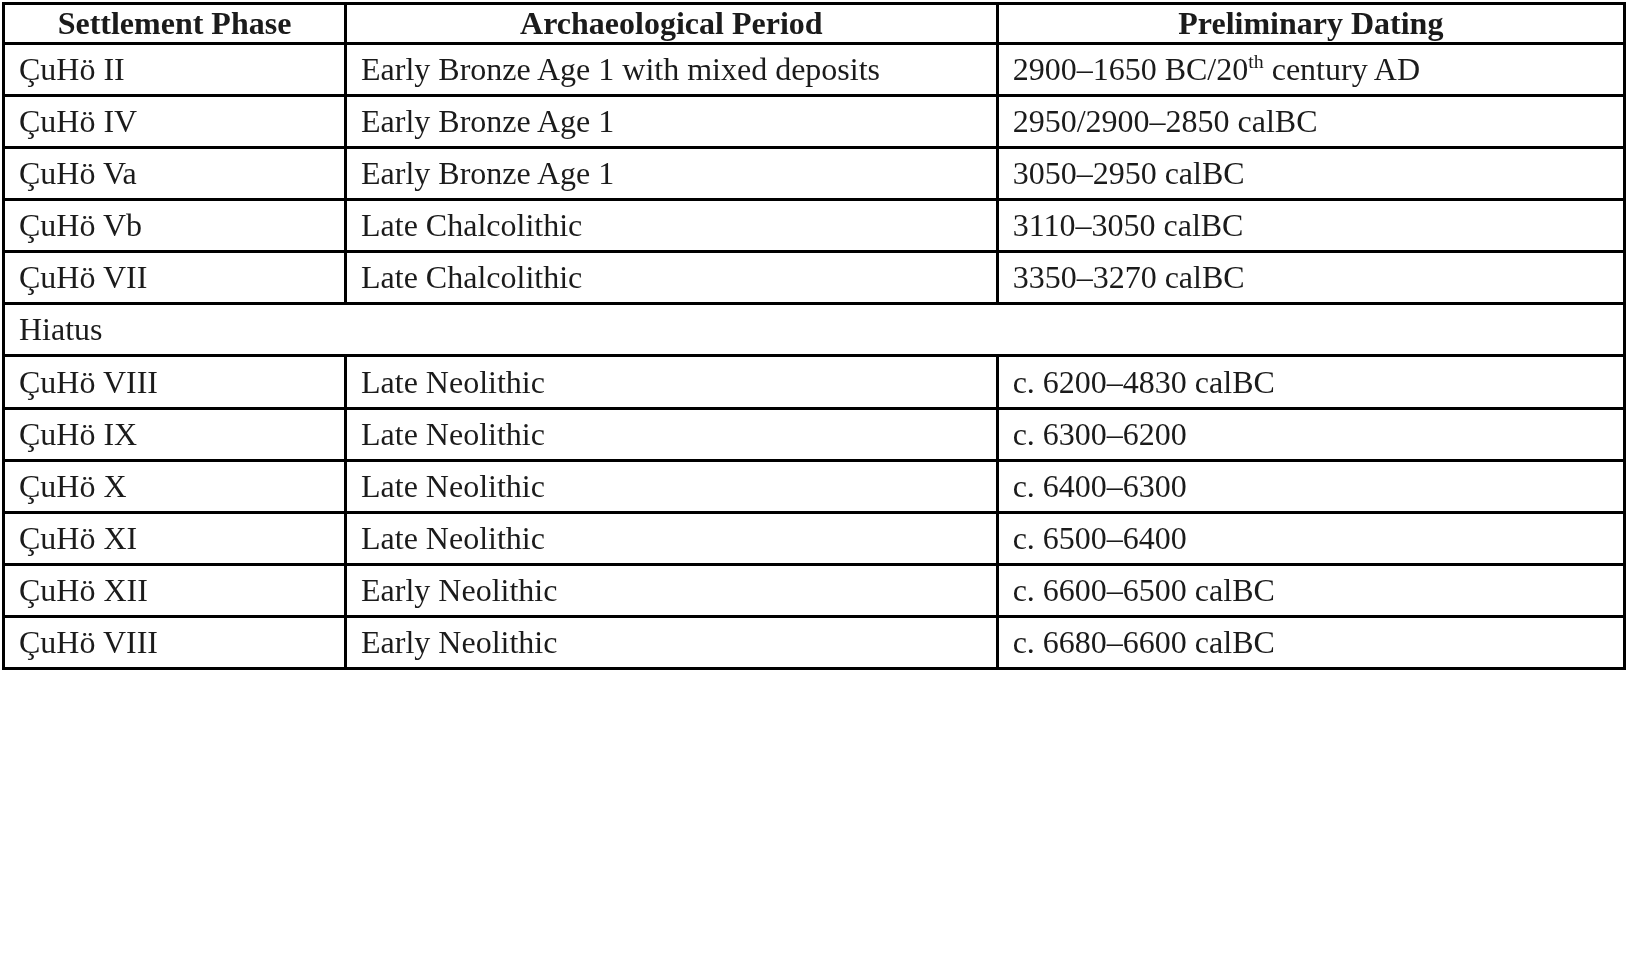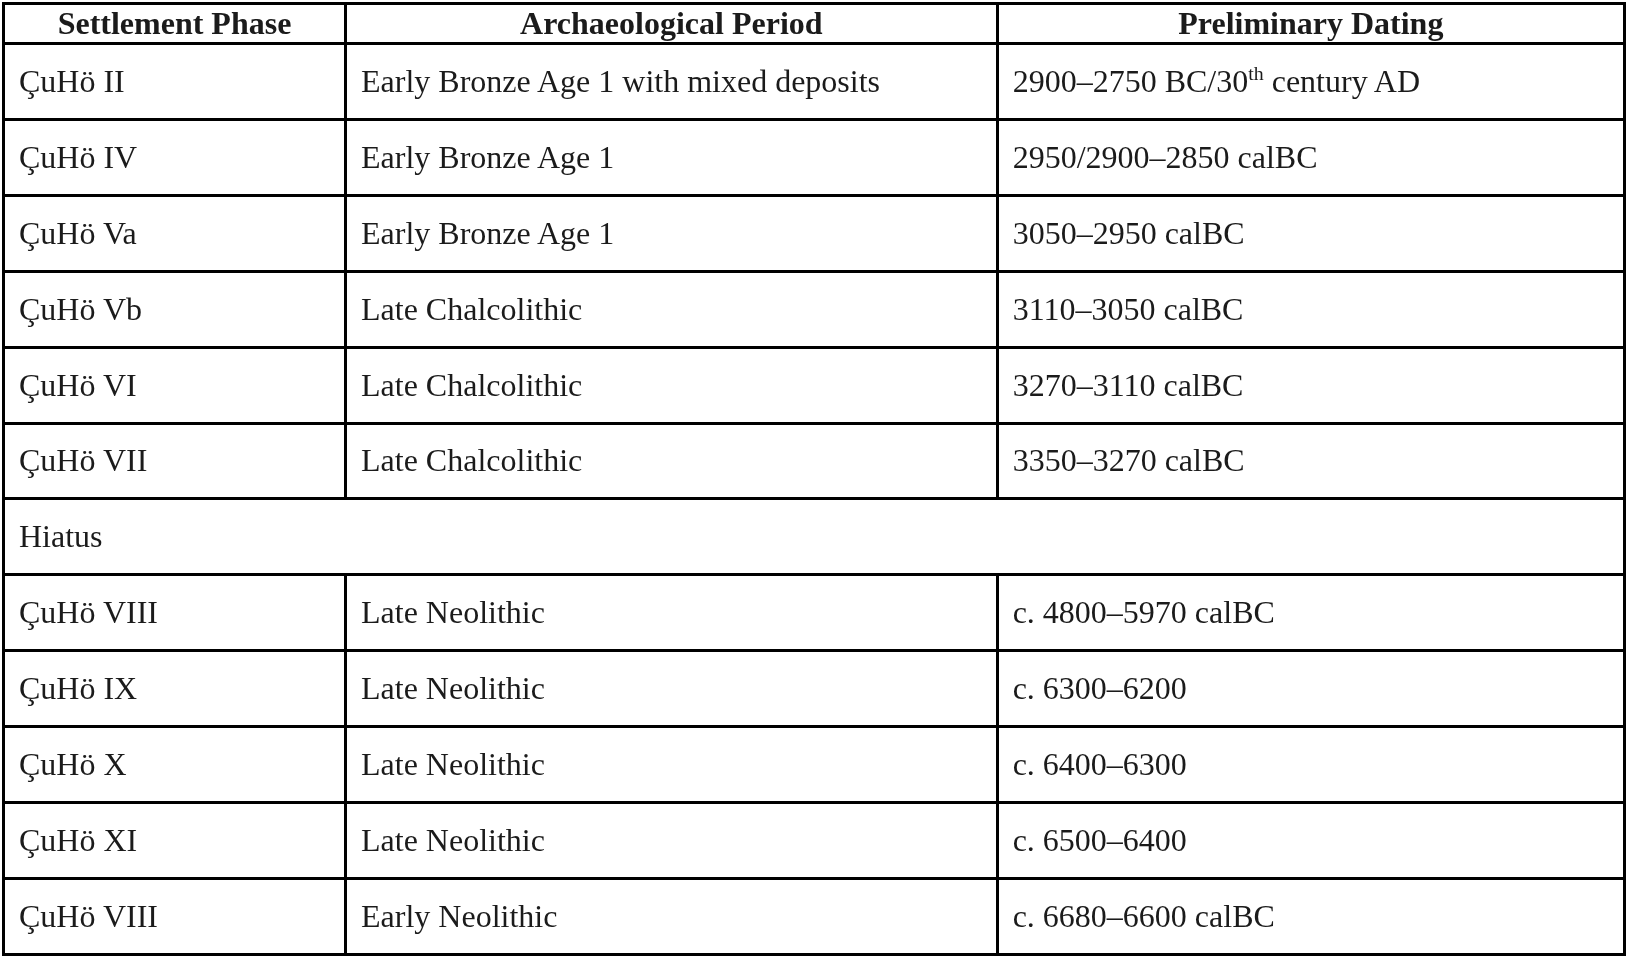--- a/index.html
+++ b/index.html
@@ -10,21 +10,21 @@
   body {
     width: 1628px;
     height: 958px;
     font-family: "Liberation Serif", "DejaVu Serif", serif;
     color: #1b1b1b;
   }
   table.phase-table {
     border-collapse: collapse;
     table-layout: fixed;
     width: 1624px;
-    height: 954px;
+    height: 668px;
     margin: 2px;
     background: #ffffff;
   }
   table.phase-table th,
   table.phase-table td {
     border: 3px solid #000000;
     font-size: 32px;
     vertical-align: middle;
     white-space: nowrap;
     overflow: hidden;
@@ -56,69 +56,69 @@
     <tr>
       <th>Settlement Phase</th>
       <th>Archaeological Period</th>
       <th>Preliminary Dating</th>
     </tr>
   </thead>
   <tbody>
     <tr>
       <td>ÇuHö II</td>
       <td>Early Bronze Age 1 with mixed deposits</td>
-      <td><span>2900–2750 BC/30</span><sup>th</sup><span> century AD</span></td>
+      <td><span>2900–1650 BC/20</span><sup>th</sup><span> century AD</span></td>
     </tr>
     <tr>
       <td>ÇuHö IV</td>
       <td>Early Bronze Age 1</td>
       <td>2950/2900–2850 calBC</td>
     </tr>
     <tr>
       <td>ÇuHö Va</td>
       <td>Early Bronze Age 1</td>
       <td>3050–2950 calBC</td>
     </tr>
     <tr>
       <td>ÇuHö Vb</td>
       <td>Late Chalcolithic</td>
       <td>3110–3050 calBC</td>
     </tr>
     <tr>
-      <td>ÇuHö VI</td>
-      <td>Late Chalcolithic</td>
-      <td>3270–3110 calBC</td>
-    </tr>
-    <tr>
       <td>ÇuHö VII</td>
       <td>Late Chalcolithic</td>
       <td>3350–3270 calBC</td>
     </tr>
     <tr>
       <td colspan="3">Hiatus</td>
     </tr>
     <tr>
       <td>ÇuHö VIII</td>
       <td>Late Neolithic</td>
-      <td>c. 4800–5970 calBC</td>
+      <td>c. 6200–4830 calBC</td>
     </tr>
     <tr>
       <td>ÇuHö IX</td>
       <td>Late Neolithic</td>
       <td>c. 6300–6200</td>
     </tr>
     <tr>
       <td>ÇuHö X</td>
       <td>Late Neolithic</td>
       <td>c. 6400–6300</td>
     </tr>
     <tr>
       <td>ÇuHö XI</td>
       <td>Late Neolithic</td>
       <td>c. 6500–6400</td>
     </tr>
     <tr>
+      <td>ÇuHö XII</td>
+      <td>Early Neolithic</td>
+      <td>c. 6600–6500 calBC</td>
+    </tr>
+    <tr>
       <td>ÇuHö VIII</td>
       <td>Early Neolithic</td>
       <td>c. 6680–6600 calBC</td>
     </tr>
   </tbody>
 </table>
 
 </body></html>

